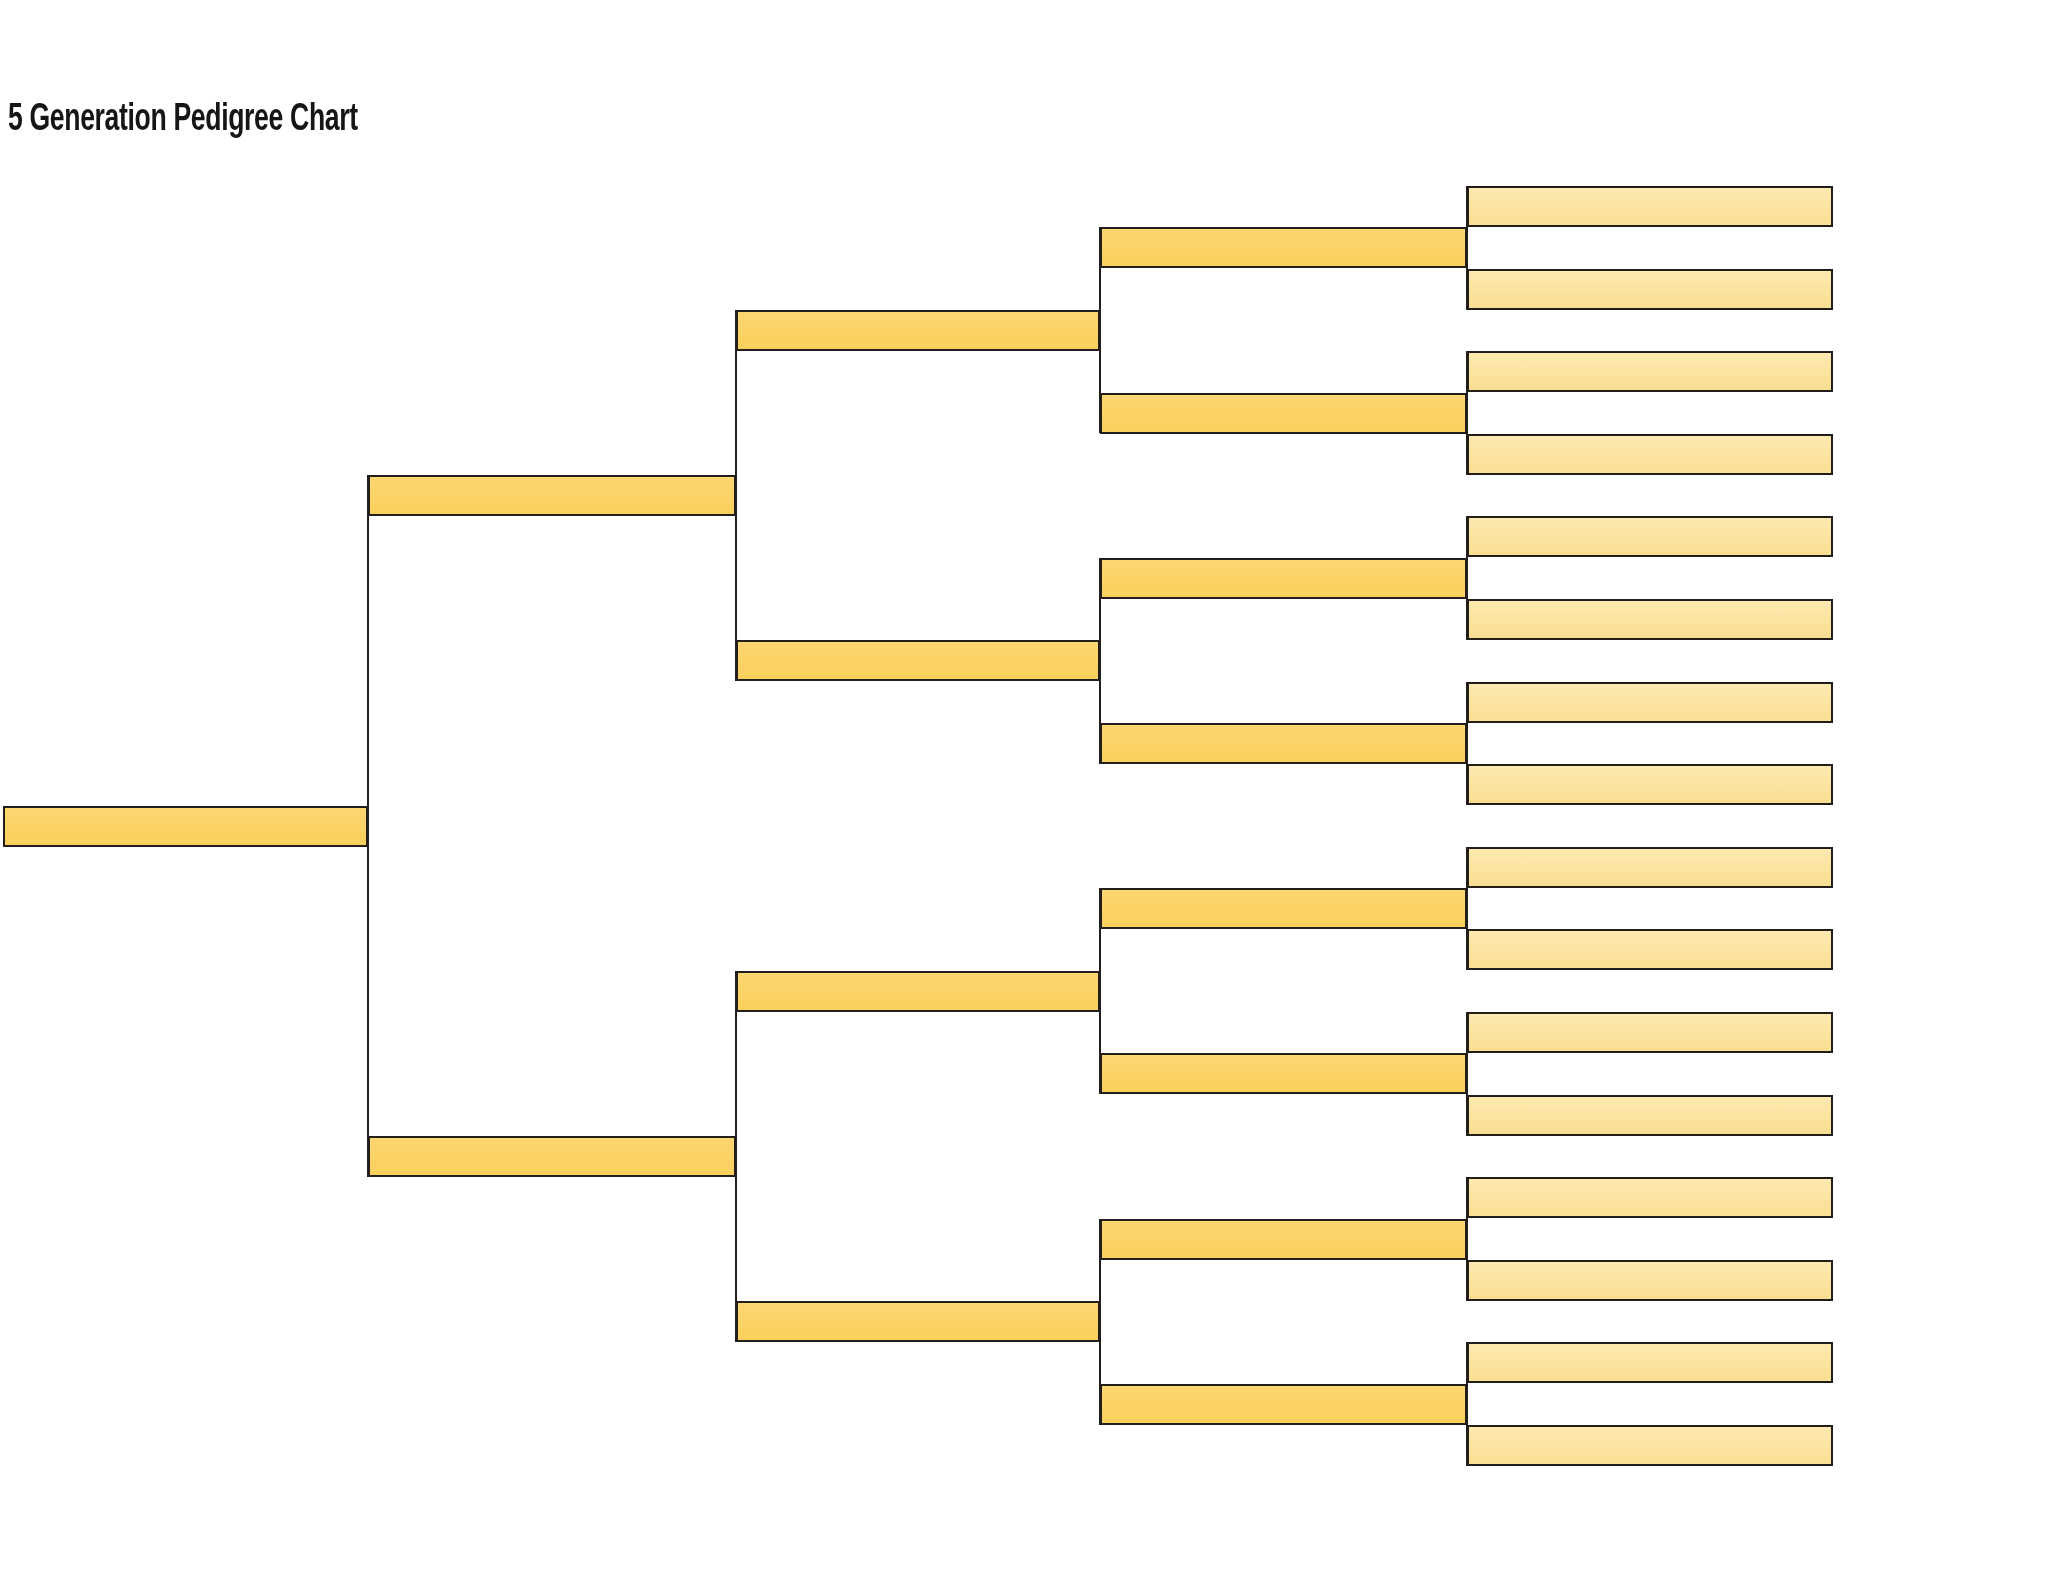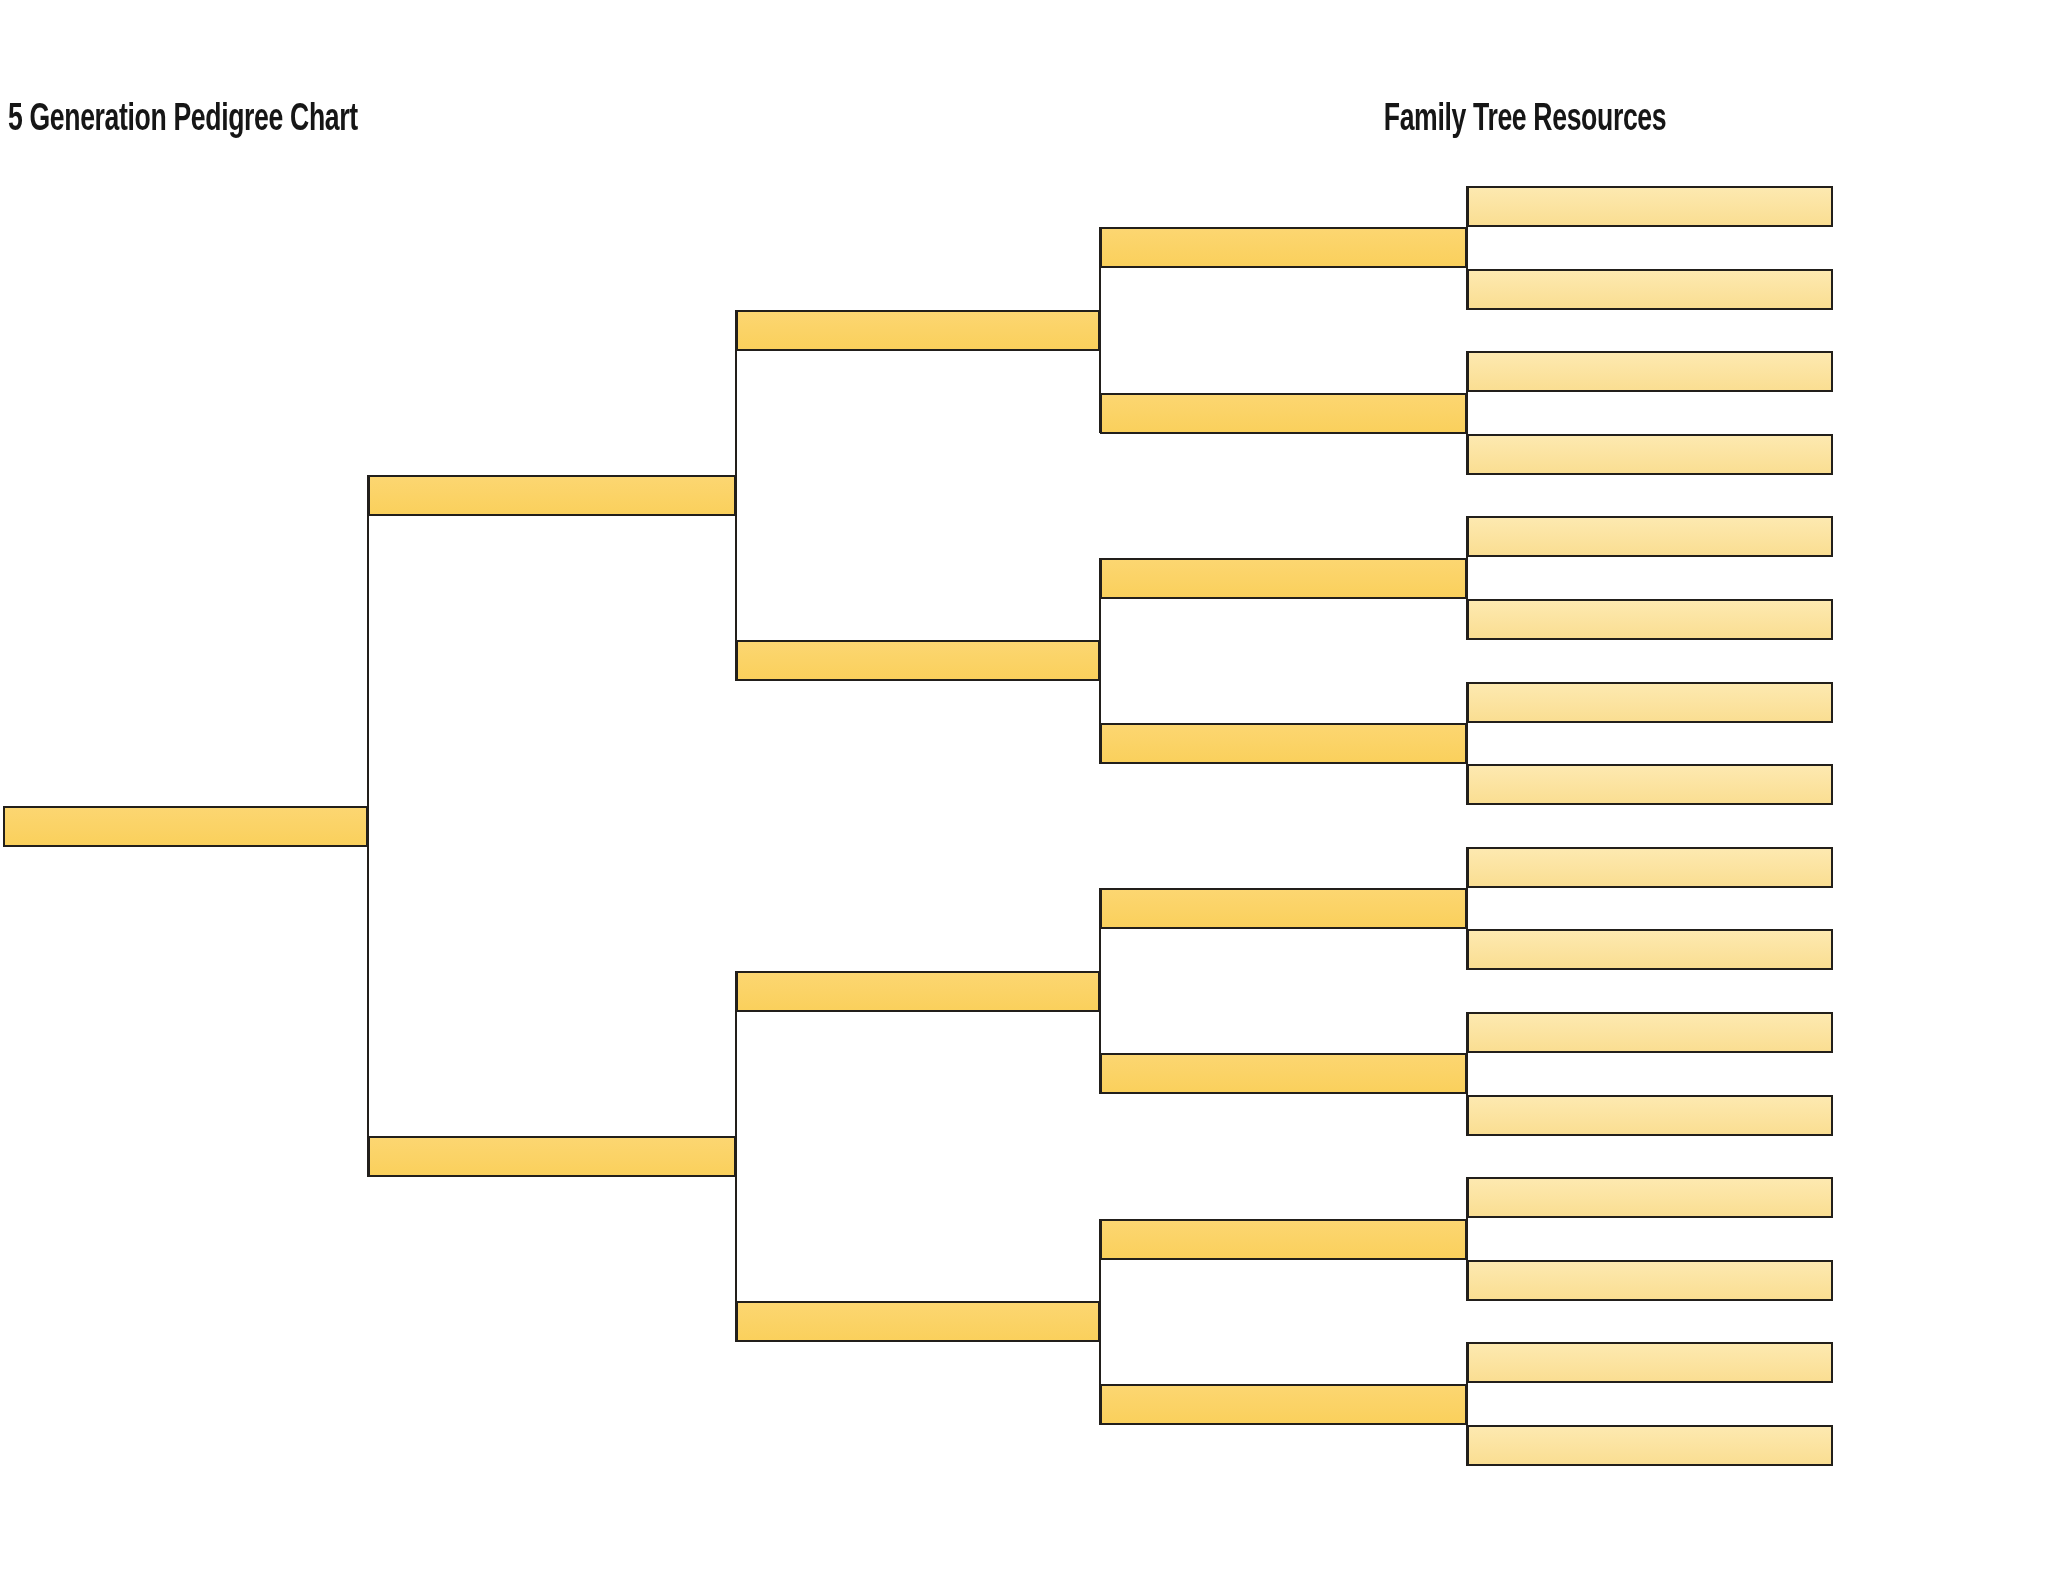--- a/index.html
+++ b/index.html
@@ -55,23 +55,20 @@
     background: var(--outline, #221f1b);
   }
 </style>
 </head>
 <body>
 
 <div id="canvas">
   <div id="title-left" class="page-title">
     <span class="squeeze">5 Generation Pedigree Chart</span>
   </div>
-  <div id="title-right" class="page-title">
-    <span class="squeeze">Family Tree Resources</span>
-  </div>
 
 <div class="bar bar-dark" style="left: 3px; top: 783.5px; width: 365px; height: 41px;"></div>
     <div class="bar bar-dark" style="left: 368px; top: 453px; width: 368px; height: 41px;"></div>
     <div class="bar bar-dark" style="left: 368px; top: 1113.8px; width: 368px; height: 41px;"></div>
     <div class="connector" style="left: 366.75px; top: 453px; width: 2.5px; height: 701.8px;"></div>
     <div class="bar bar-dark" style="left: 736px; top: 287.9px; width: 364px; height: 41px;"></div>
     <div class="bar bar-dark" style="left: 736px; top: 618.3px; width: 364px; height: 41px;"></div>
     <div class="bar bar-dark" style="left: 736px; top: 948.7px; width: 364px; height: 41px;"></div>
     <div class="bar bar-dark" style="left: 736px; top: 1279.1px; width: 364px; height: 41px;"></div>
     <div class="connector" style="left: 734.75px; top: 287.9px; width: 2.5px; height: 371.4px;"></div>

